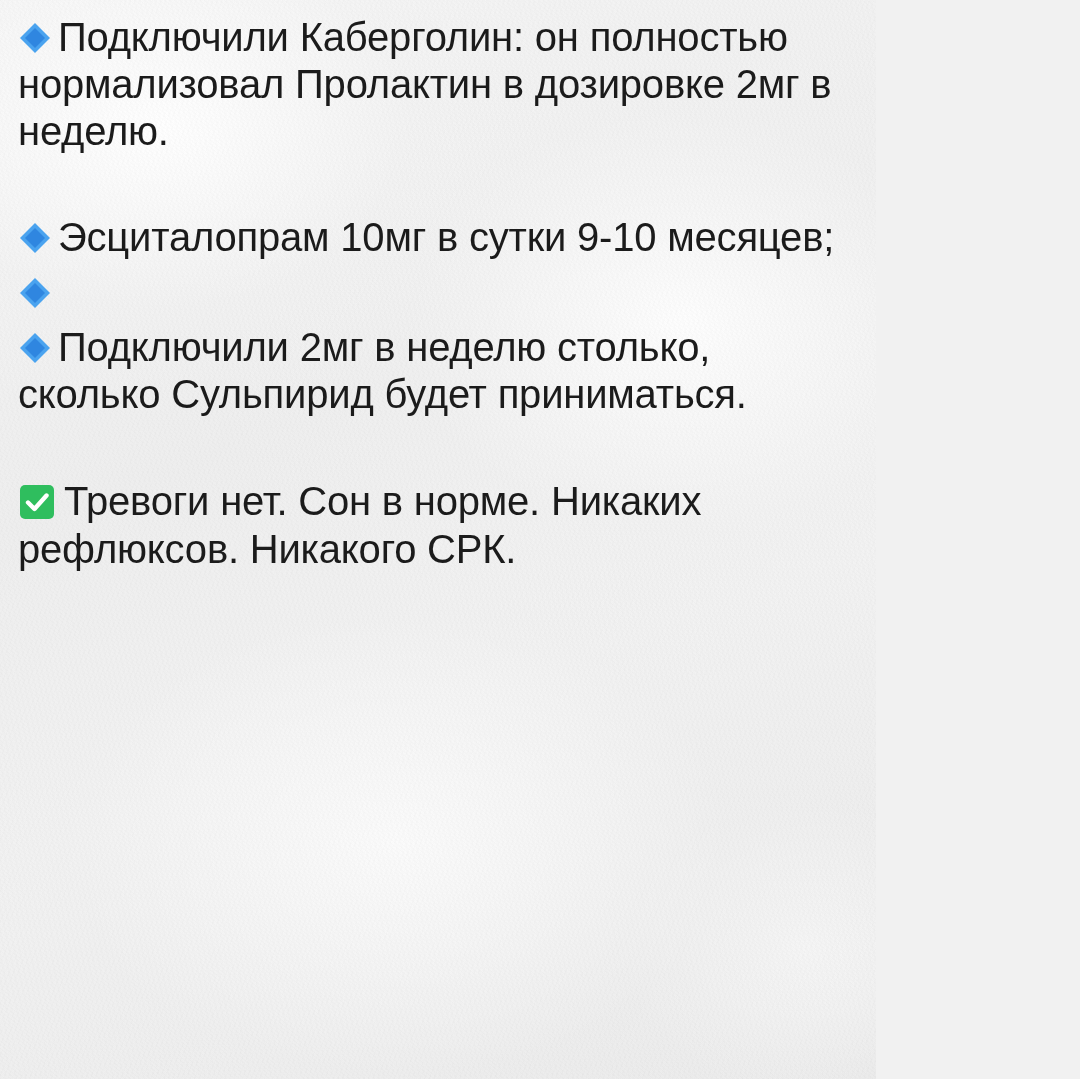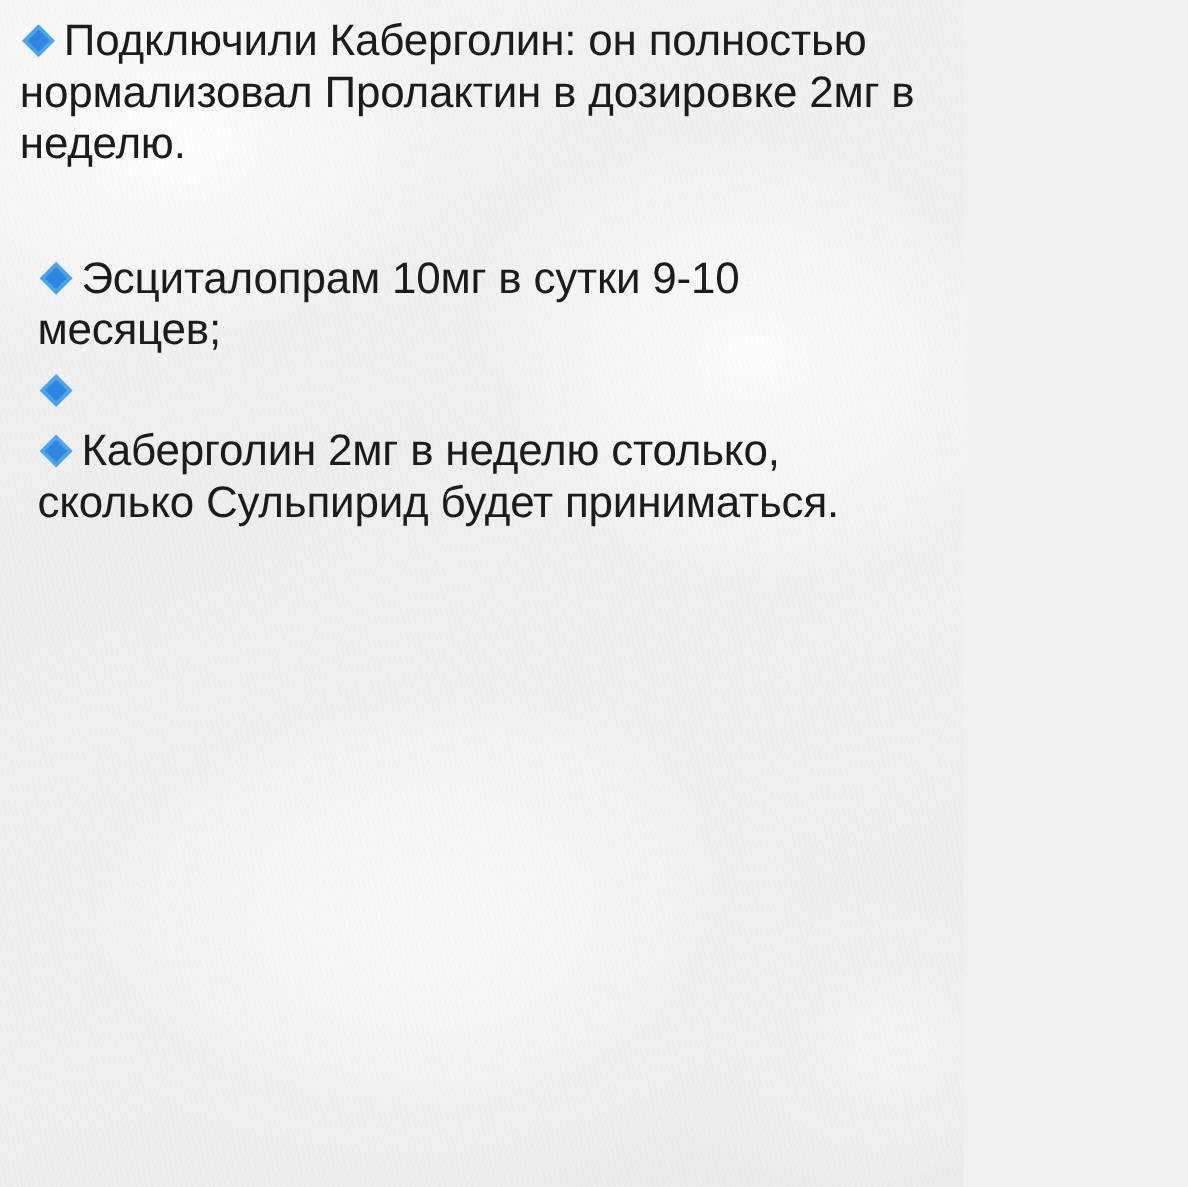--- a/index.html
+++ b/index.html
@@ -45,21 +45,21 @@
     letter-spacing: -0.2px;
     font-weight: 400;
   }
   .para {
     margin: 0 0 0 0;
   }
   .spacer-lg { height: 52px; }
   .spacer-md { height: 44px; }
   .spacer-sm { height: 6px; }
   .bullet-list {
-    margin: 16px;
+    margin: 0;
     padding: 0;
     list-style: none;
   }
   .bullet-list li {
     margin: 0 0 8px 0;
     padding: 0;
   }
   .icon-diamond {
     display: inline-block;
     width: 34px;
@@ -100,23 +100,27 @@
               <polygon points="17,2 32,17 17,32 2,17" fill="#4aa3ef"></polygon>
               <polygon points="17,7 27,17 17,27 7,17" fill="#2f86e0"></polygon>
             </svg></span><span class="inline-text">Эсциталопрам 10мг в сутки 9-10 месяцев;</span></li>
       <li><span class="icon-diamond"><svg viewBox="0 0 34 34" width="34" height="34" aria-hidden="true">
               <polygon points="17,2 32,17 17,32 2,17" fill="#4aa3ef"></polygon>
               <polygon points="17,7 27,17 17,27 7,17" fill="#2f86e0"></polygon>
             </svg></span></li>
       <li><span class="icon-diamond"><svg viewBox="0 0 34 34" width="34" height="34" aria-hidden="true">
               <polygon points="17,2 32,17 17,32 2,17" fill="#4aa3ef"></polygon>
               <polygon points="17,7 27,17 17,27 7,17" fill="#2f86e0"></polygon>
-            </svg></span><span class="inline-text">Каберголин 2мг в неделю столько, сколько Сульпирид будет приниматься.</span></li>
+            </svg></span><span class="inline-text">Подключили 2мг в неделю столько, сколько Сульпирид будет приниматься.</span></li>
     </ul>
 
     <div class="spacer-lg"></div>
 
+    <p class="para"><span class="icon-check"><svg viewBox="0 0 38 38" width="38" height="38" aria-hidden="true">
+            <rect x="2" y="2" width="34" height="34" rx="5" fill="#2fbe5e"></rect>
+            <path d="M10 19.5 L16.5 26 L28.5 12.5" fill="none" stroke="#ffffff" stroke-width="4.4" stroke-linecap="round" stroke-linejoin="round"></path>
+          </svg></span><span class="inline-text">Тревоги нет. Сон в норме. Никаких рефлюксов. Никакого СРК.</span></p>
 
     <div class="spacer-md"></div>
 
 
   </div>
 </div>
 
 </body></html>

